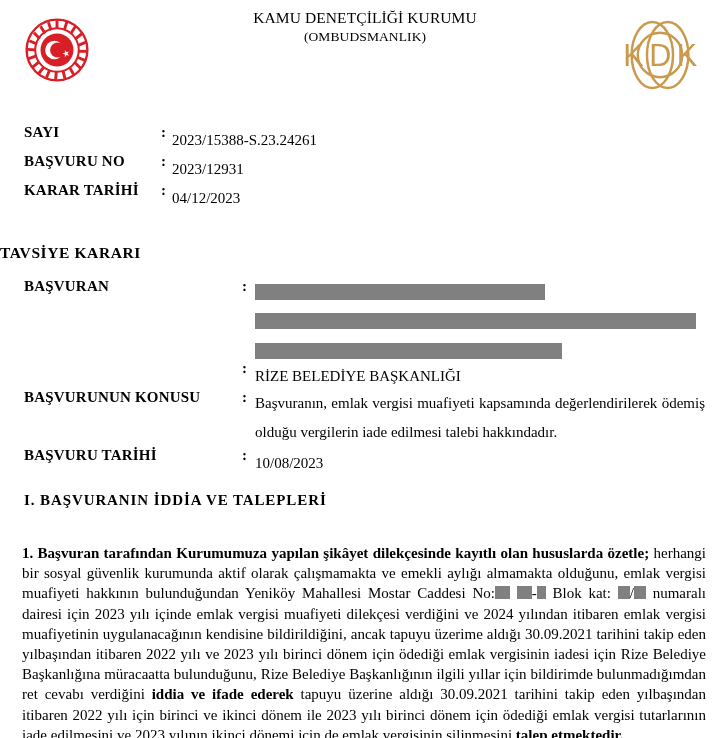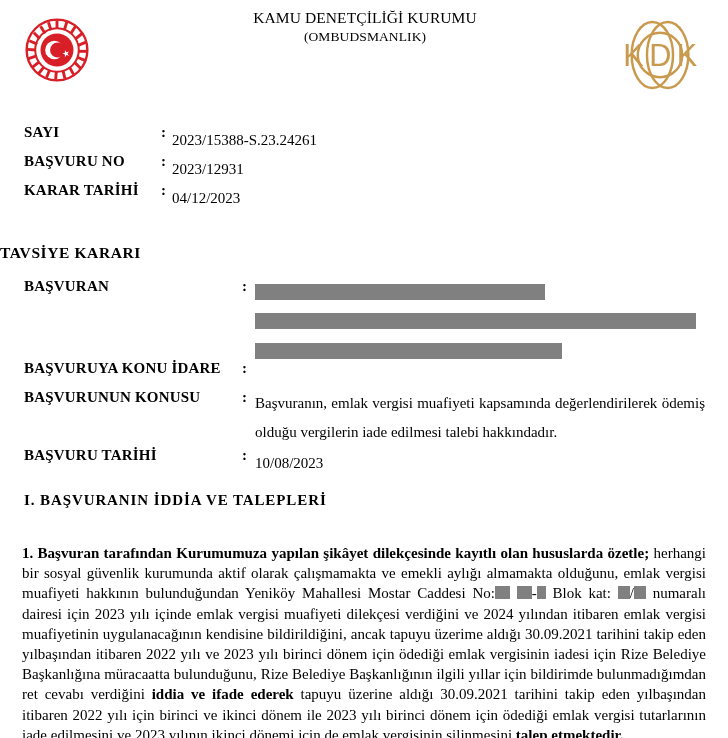--- a/index.html
+++ b/index.html
@@ -254,22 +254,22 @@
     <span class="lbl">BAŞVURAN</span>
     <span class="colon">:</span>
     <span class="redact-block">
       <span class="redact-bar b1"></span>
       <span class="redact-bar b2"></span>
       <span class="redact-bar b3"></span>
     </span>
   </div>
 
   <div class="row">
-    <span class="lbl">BAŞVURUYA KONU İDARE</span>
-    <span class="colon">:</span>
+    <span class="colon">:</span>
+    <span class="val">RİZE BELEDİYE BAŞKANLIĞI</span>
   </div>
 
   <div class="row" style="height:58px;">
     <span class="lbl">BAŞVURUNUN KONUSU</span>
     <span class="colon">:</span>
     <span class="subject-val">Başvuranın, emlak vergisi muafiyeti kapsamında değerlendirilerek ödemiş olduğu vergilerin iade edilmesi talebi hakkındadır.</span>
   </div>
 
   <div class="row">
     <span class="lbl">BAŞVURU TARİHİ</span>

